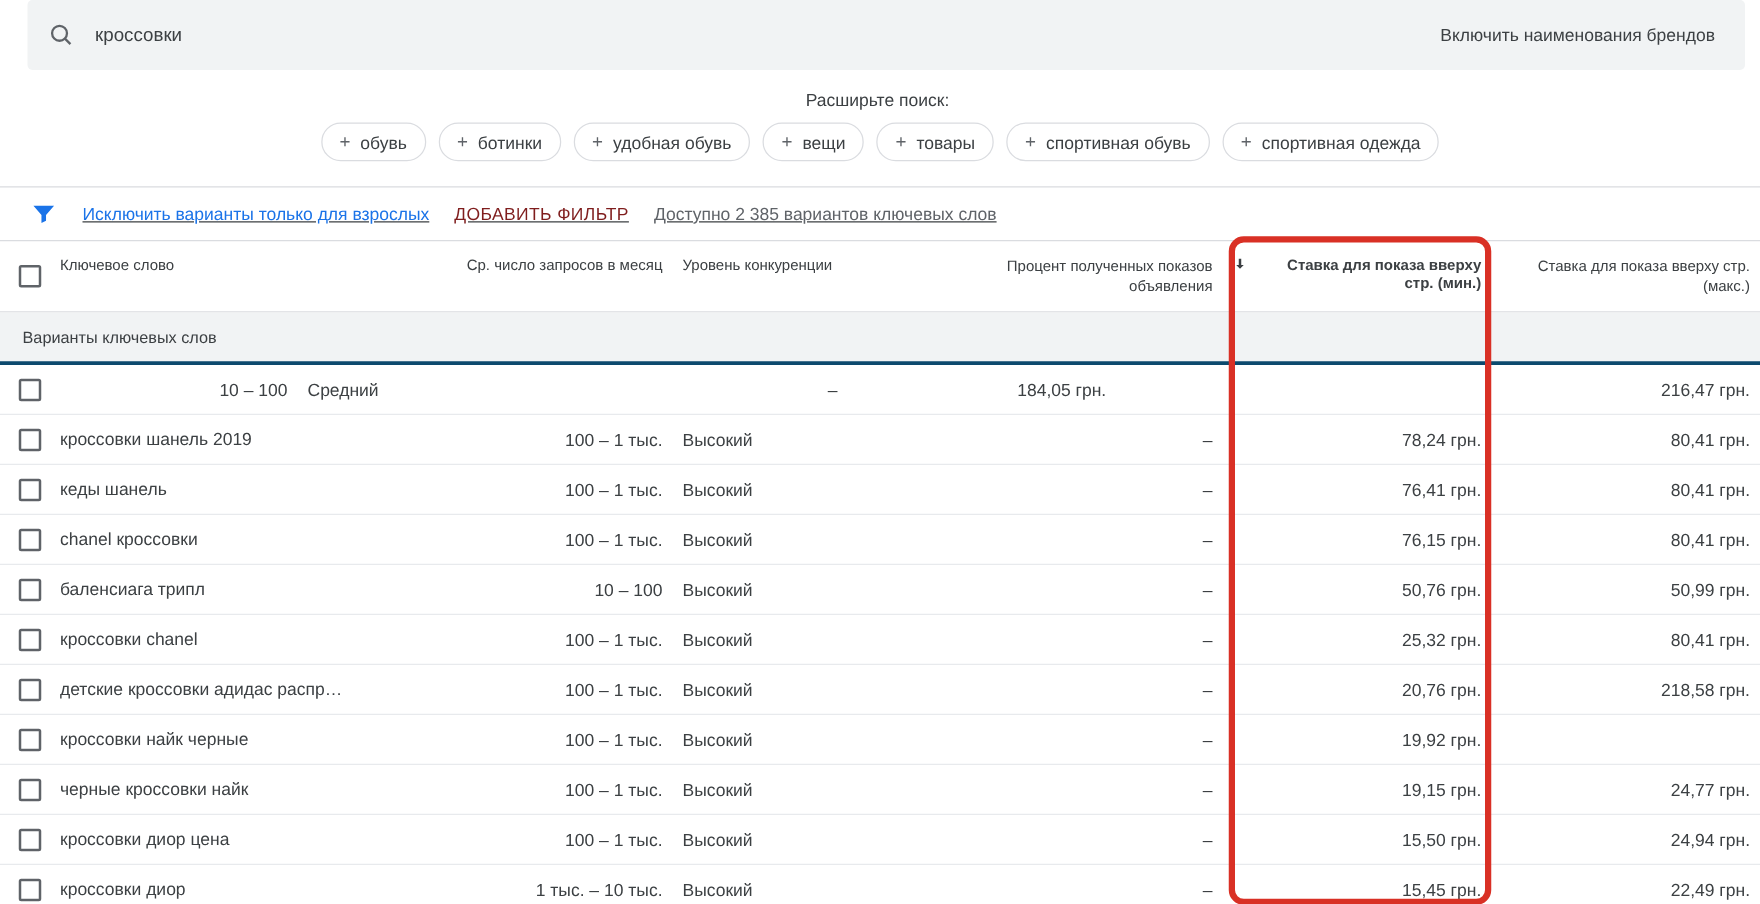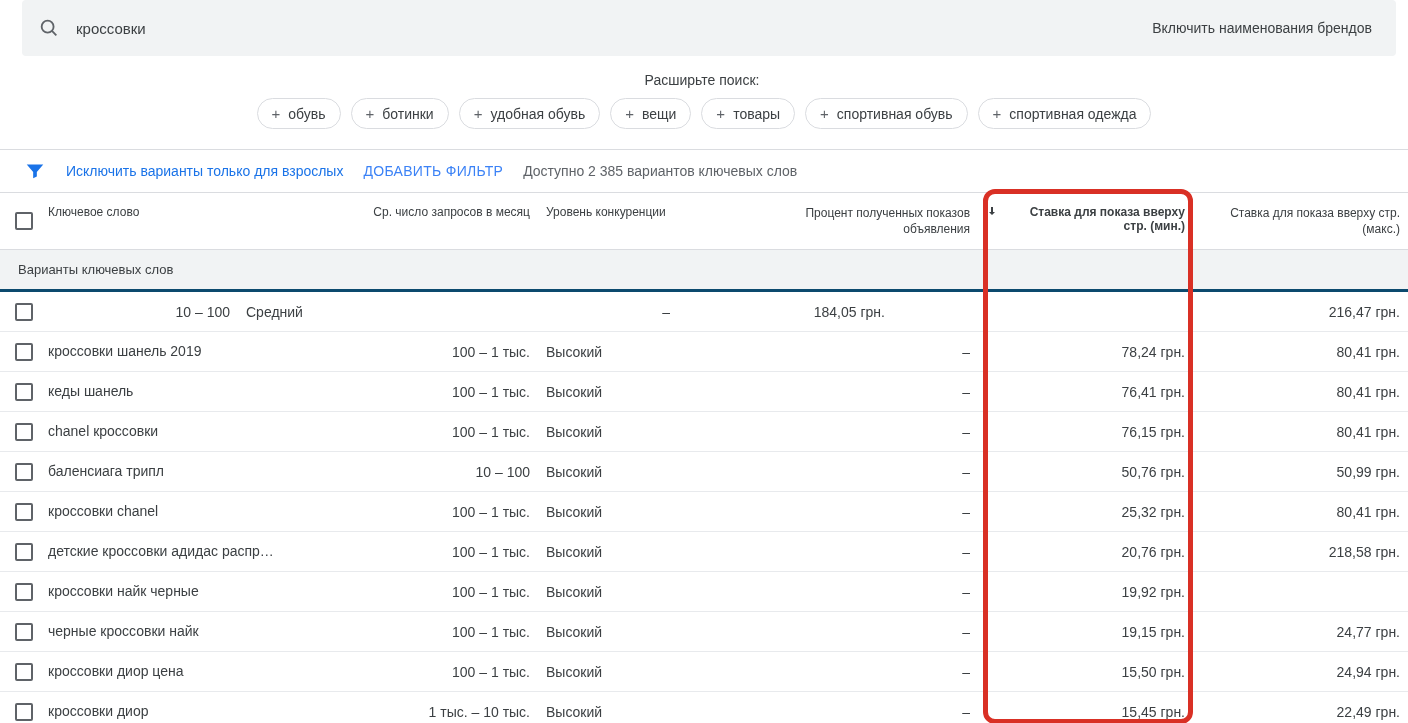--- a/index.html
+++ b/index.html
@@ -8,24 +8,24 @@
   .search-bar { display: flex; align-items: center; background: #f1f3f4; border-radius: 4px; margin: 0 12px 0 22px; height: 56px; padding: 0 16px; }
   .search-icon-wrap { margin-right: 16px; display: flex; }
   .search-input { flex: 1; border: none; background: transparent; font-size: 15px; color: #3c4043; outline: none; }
   .brand-toggle { font-size: 14px; color: #3c4043; padding-right: 8px; }
 
   .expand-row { display: flex; align-items: center; padding: 16px 12px 20px 12px; gap: 10px; border-bottom: 1px solid #dadce0; flex-direction: column; }
   .expand-label { font-size: 14px; color: #3c4043; margin-right: 4px; }
   .chip { display: inline-flex; align-items: center; border: 1px solid #dadce0; border-radius: 16px; padding: 6px 14px; font-size: 14px; color: #3c4043; cursor: pointer; background: #fff; }
   .chip-plus { margin-right: 8px; font-size: 15px; color: #5f6368; font-weight: 400; }
 
-  .filter-row { display: flex; align-items: center; padding: 10px 0 10px 24px; gap: 20px; border-bottom: 1px solid #dadce0; }
+  .filter-row { display: flex; align-items: center; padding: 10px 0 10px 24px; gap: 20px; border-bottom: 1px solid #dadce0; text-decoration: underline; }
   .filter-icon { display: flex; color: #1a73e8; }
   .filter-link { color: #1a73e8; font-size: 14px; cursor: pointer; }
-  .filter-add { color: #3b82f6; font-size: 14px; font-weight: 500; letter-spacing: 0.3px; cursor: pointer; }
+  .filter-add { color: #7f1d1d; font-size: 14px; font-weight: 500; letter-spacing: 0.3px; cursor: pointer; }
   .filter-info { color: #5f6368; font-size: 14px; }
 
   .table { width: 100%; }
   .thead { display: flex; border-bottom: 1px solid #dadce0; font-size: 12px; color: #3c4043; font-weight: 500; }
   
   .col-check { width: 48px; flex: 0 0 48px; display: flex; align-items: center; justify-content: center; }
   .col-keyword { width: 300px; flex: 0 0 300px; padding: 10px 8px 10px 0; display: flex; align-items: center; }
   .col-monthly { width: 190px; flex: 0 0 190px; padding: 10px 8px; text-align: right; display: flex; align-items: center; justify-content: flex-end; }
   .col-comp { width: 220px; flex: 0 0 220px; padding: 10px 8px; display: flex; align-items: center; }
   .col-impr { width: 220px; flex: 0 0 220px; padding: 10px 8px; text-align: right; display: flex; align-items: center; justify-content: flex-end; }

